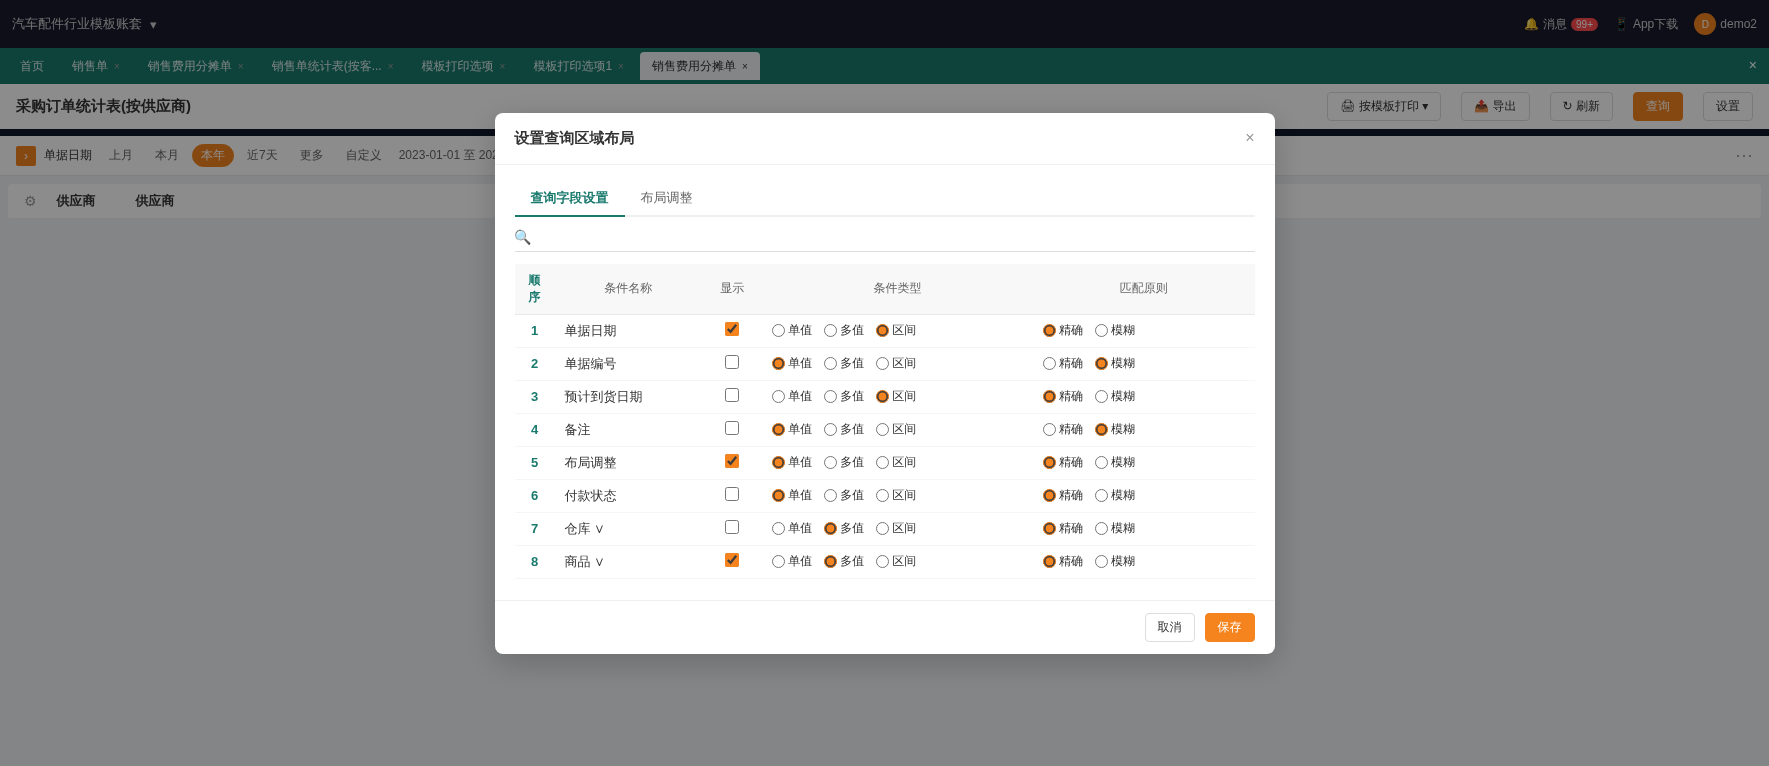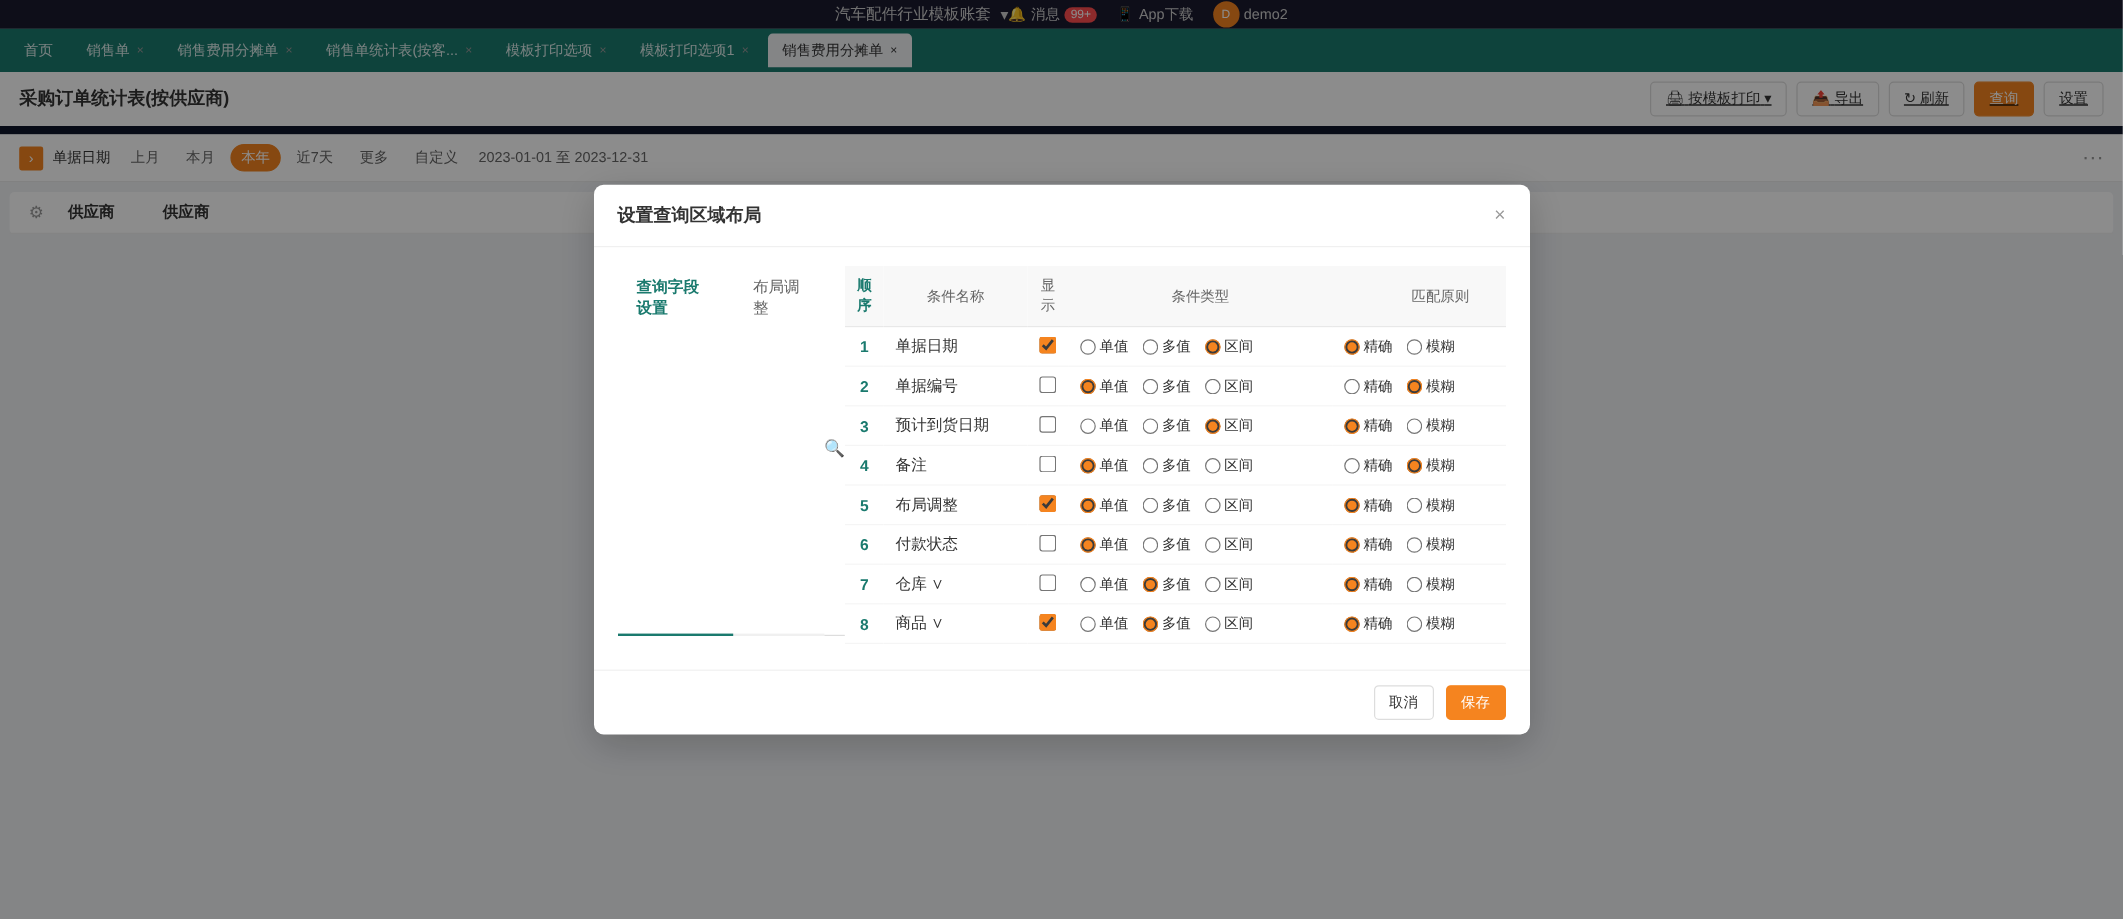--- a/index.html
+++ b/index.html
@@ -1,24 +1,24 @@
 <!DOCTYPE html>
 <html><head>
   <meta charset="utf-8">
   <style>
     * { box-sizing: border-box; margin: 0; padding: 0; }
     body { font-family: 'Microsoft YaHei', Arial, sans-serif; font-size: 13px; background: #f0f2f5; overflow: hidden; }
 
     
     .top-bar {
-      height: 24px;
+      height: 48px;
       background: #1a1a2e;
       display: flex;
       align-items: center;
-      justify-content: center;
+      justify-content: space-between;
       padding: 11px 12px;
       color: #ccc;
     }
     .top-bar-left { display: flex; align-items: center; gap: 8px; font-size: 13px; }
     .top-bar-right { display: flex; align-items: center; gap: 16px; font-size: 12px; }
     .top-bar-right .badge { 
       background: #ff4d4f; color: white; border-radius: 10px; 
       padding: 1px 5px; font-size: 10px; 
     }
 
@@ -51,21 +51,21 @@
     
     .page-header {
       background: white;
       padding: 8px 16px;
       display: flex;
       align-items: center;
       justify-content: space-between;
       border-bottom: 7px solid #0f172a;
     }
     .page-title { font-size: 15px; font-weight: bold; color: #333; }
-    .header-actions { display: flex; align-items: flex-end; gap: 8px; text-decoration: underline; }
+    .header-actions { display: flex; align-items: flex-end; gap: 20px; }
     .btn { 
       padding: 5px 12px; border-radius: 4px; border: 1px solid #ddd; 
       cursor: pointer; font-size: 12px; background: white; color: #333;
     }
     .btn-primary { background: #f5841f; color: white; border-color: #f5841f; }
 
     
     .filter-bar {
       background: white;
       padding: 8px 16px;
@@ -130,21 +130,21 @@
       border-bottom: 1px solid #f0f0f0;
       display: flex;
       align-items: center;
       justify-content: space-between;
     }
     .dialog-title { font-size: 15px; font-weight: bold; color: #333; }
     .dialog-close { 
       cursor: pointer; color: #999; font-size: 16px; 
       border: none; background: none;
     }
-    .dialog-body { padding: 16px 20px; flex: 1; overflow: hidden; display: flex; }
+    .dialog-body { padding: 16px 20px; flex: 1; overflow: hidden; display: flex; flex-direction: column; }
     .dialog-footer {
       padding: 12px 20px;
       border-top: 1px solid #f0f0f0;
       display: flex;
       justify-content: flex-end;
       gap: 10px;
     }
 
     
     .dialog-tabs { display: flex; border-bottom: 2px solid #f0f0f0; margin-bottom: 12px; }

